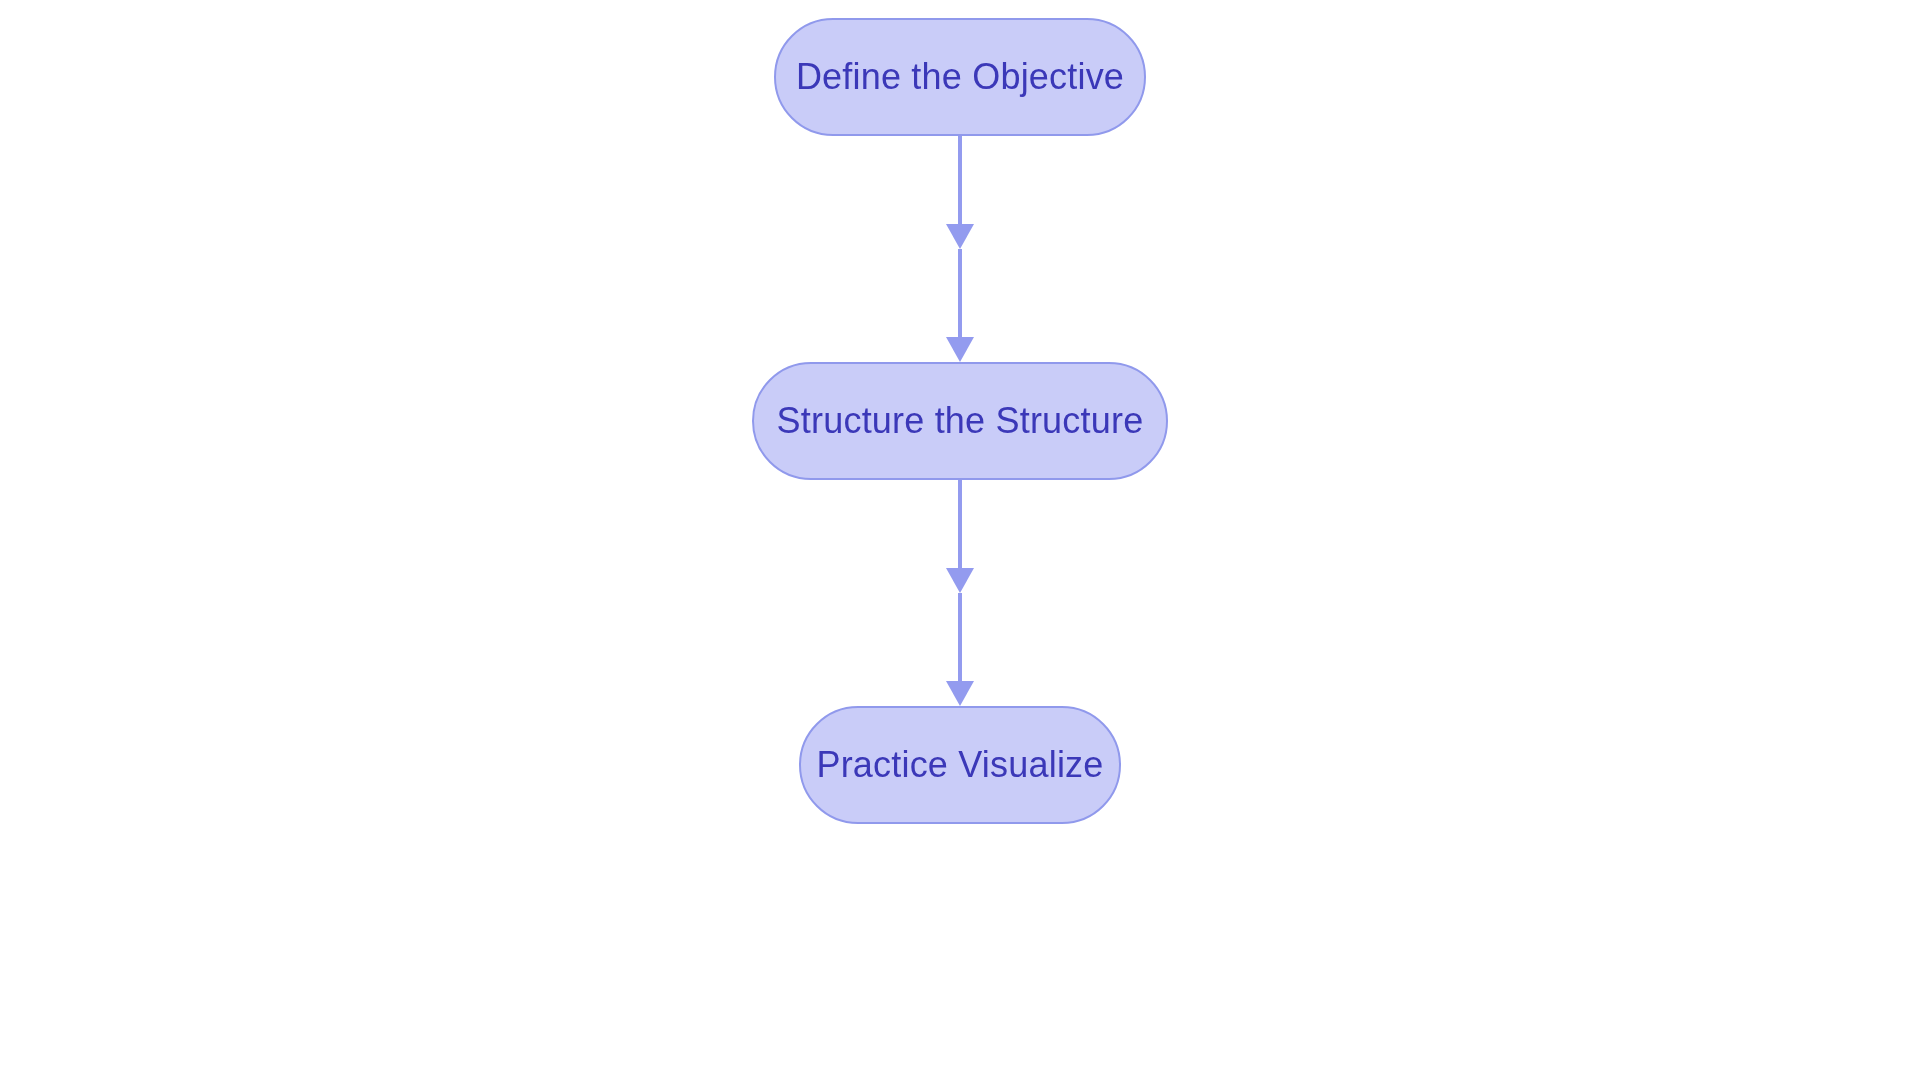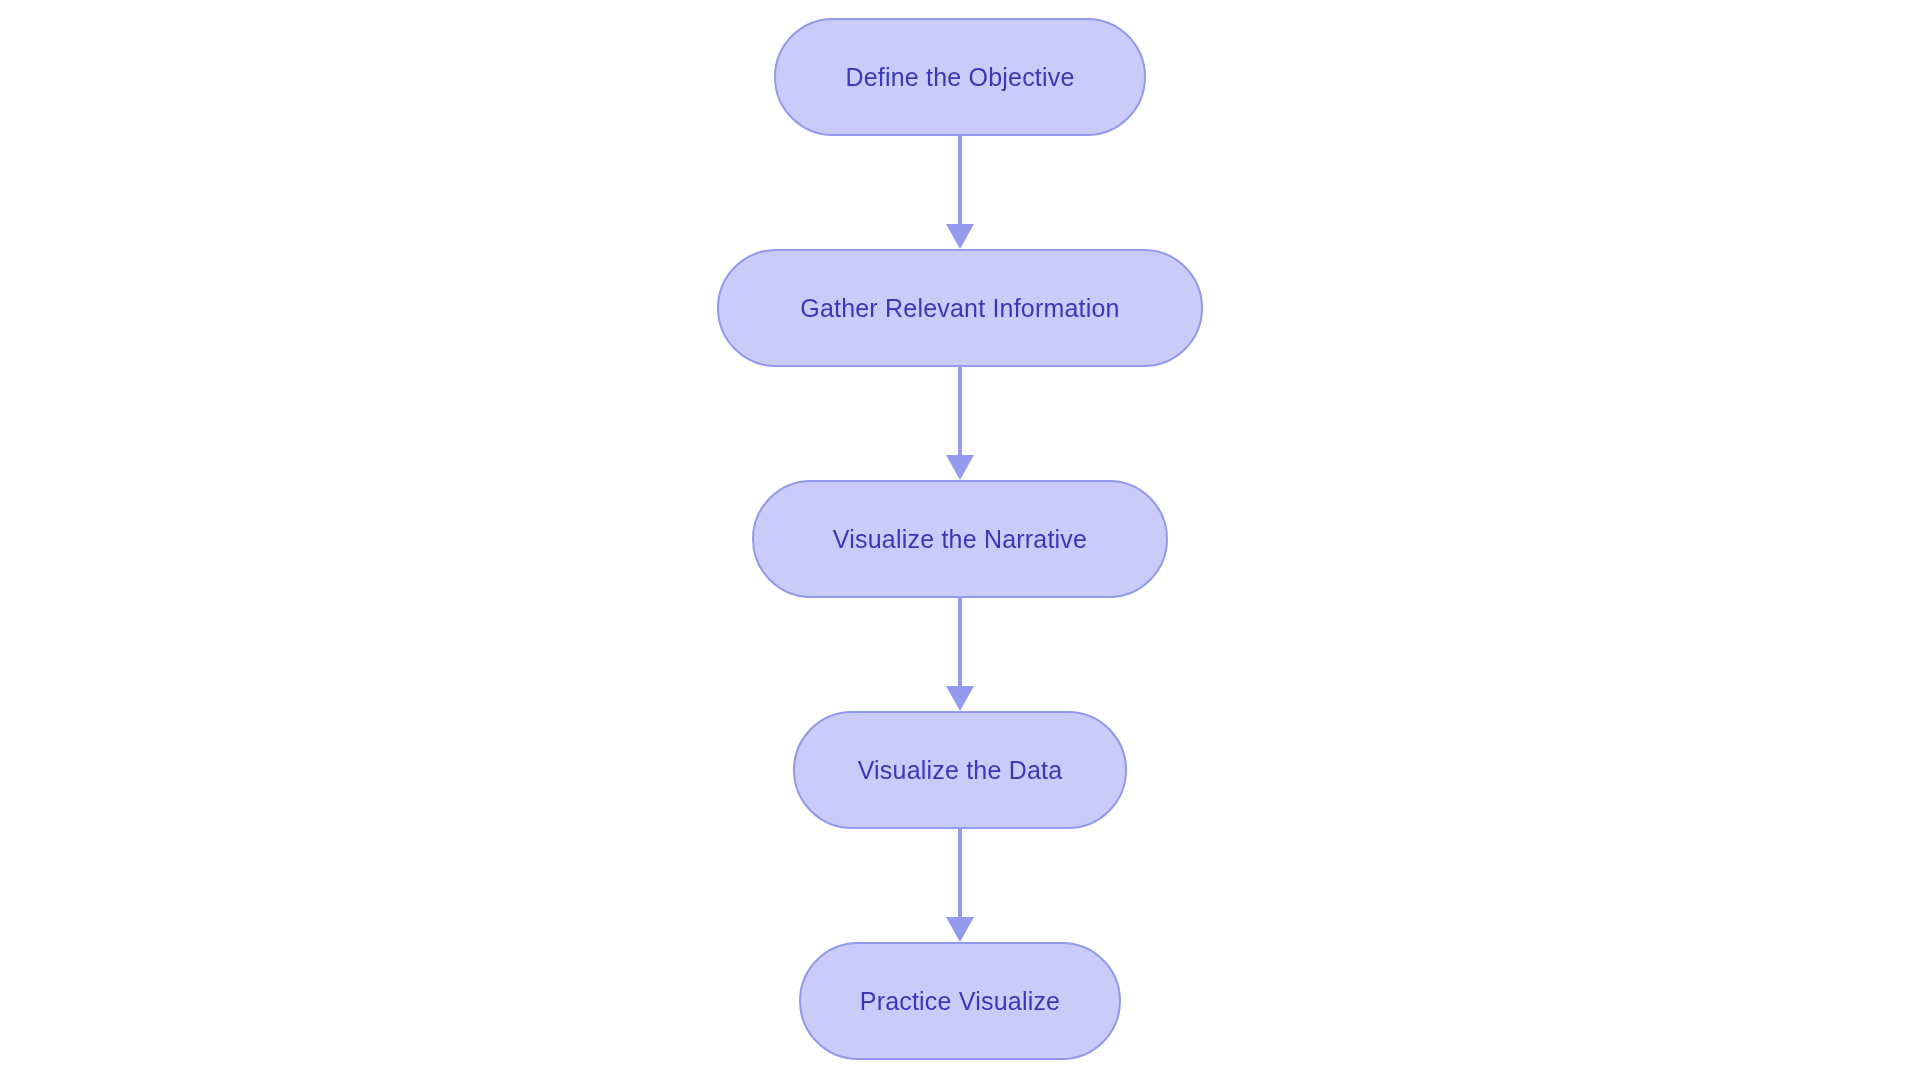--- a/index.html
+++ b/index.html
@@ -33,21 +33,21 @@
   }
   .node {
     height: 118px;
     border-radius: 59px;
     background: var(--node-fill);
     border: 2px solid var(--node-border);
     display: flex;
     align-items: center;
     justify-content: center;
     color: var(--node-text);
-    font-size: 25px;
+    font-size: 36px;
     letter-spacing: 0.2px;
     white-space: nowrap;
   }
   
   .node.n1 { width: 372px; }
   .node.n2 { width: 486px; }
   .node.n3 { width: 416px; }
   .node.n4 { width: 334px; }
   .node.n5 { width: 322px; }
   .connector {
@@ -76,41 +76,35 @@
 
   <div class="node n1">
     <span>Define the Objective</span>
   </div>
 
   <div class="connector">
     <div class="line"></div>
     <div class="head"></div>
   </div>
 
-  <div class="node n2">
-    <span>Gather Relevant Information</span>
+
+  <div class="connector">
+    <div class="line"></div>
+    <div class="head"></div>
+  </div>
+
+  <div class="node n3">
+    <span>Structure the Structure</span>
   </div>
 
   <div class="connector">
     <div class="line"></div>
     <div class="head"></div>
   </div>
 
-  <div class="node n3">
-    <span>Visualize the Narrative</span>
-  </div>
-
-  <div class="connector">
-    <div class="line"></div>
-    <div class="head"></div>
-  </div>
-
-  <div class="node n4">
-    <span>Visualize the Data</span>
-  </div>
 
   <div class="connector">
     <div class="line"></div>
     <div class="head"></div>
   </div>
 
   <div class="node n5">
     <span>Practice Visualize</span>
   </div>
 

